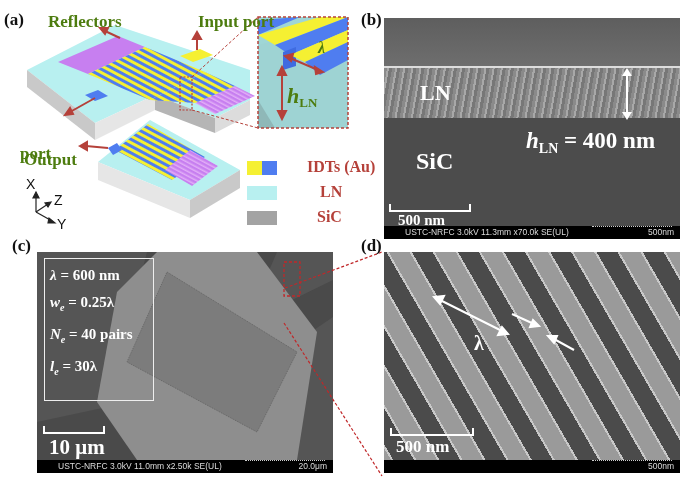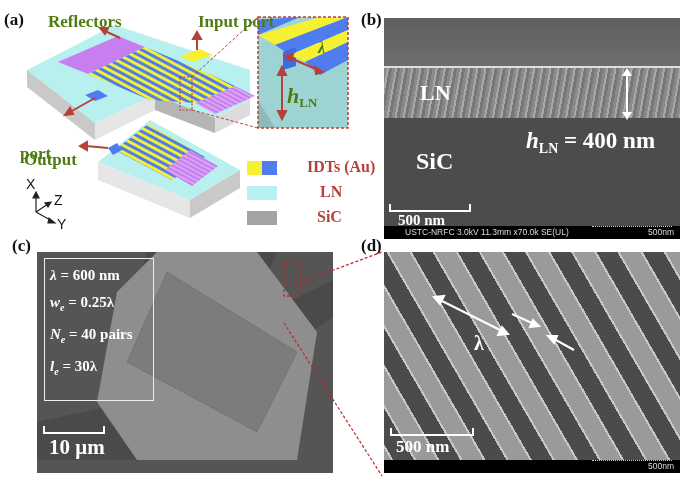--- a/index.html
+++ b/index.html
@@ -168,20 +168,25 @@
     </svg>
     <div style="position:absolute;left:7px;top:6px;width:108px;height:141px;border:1.5px solid #eee;"></div>
     <div class="wtxt" style="left:13px;top:10px;font-size:15px;line-height:27px;">
       <div><i>λ</i><span> = 600 nm</span></div>
       <div><i>w</i><sub style="font-style:italic;font-size:10px;">e</sub><span> = 0.25λ</span></div>
       <div><i>N</i><sub style="font-style:italic;font-size:10px;">e</sub><span> = 40 pairs</span></div>
       <div><i>l</i><sub style="font-style:italic;font-size:10px;">e</sub><span> = 30λ</span></div>
     </div>
     <div class="scale" style="left:6px;top:174px;width:58px;"></div>
     <div class="wtxt" style="left:12px;top:183px;font-size:21px;">10 μm</div>
+    <div class="sembar">
+      <span>USTC-NRFC 3.0kV 11.0mm x2.50k SE(UL)</span>
+      <span class="ticks"></span>
+      <span class="r">20.0μm</span>
+    </div>
   </div>
   <svg style="position:absolute;left:280px;top:240px;" width="110" height="250">
     <line x1="5" y1="48" x2="102" y2="12" stroke="#c0282a" stroke-width="1.2" stroke-dasharray="3,2"></line>
     <line x1="4" y1="83" x2="102" y2="236" stroke="#c0282a" stroke-width="1.2" stroke-dasharray="3,2"></line>
   </svg>
 </div>
 
 <div>
   <div class="plabel" style="left:361px;top:236px;">(d)</div>
   <div class="sem" style="left:384px;top:252px;width:296px;height:221px;background:#4b4b4b;">

